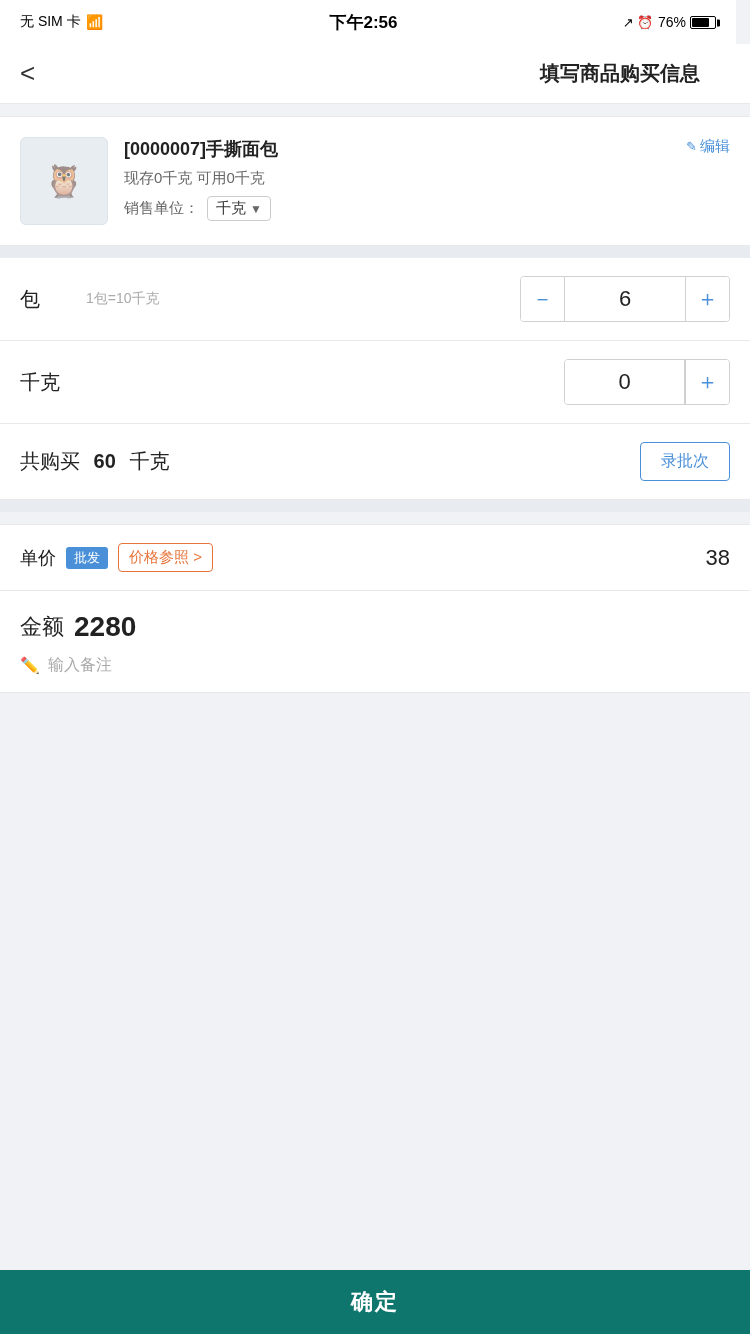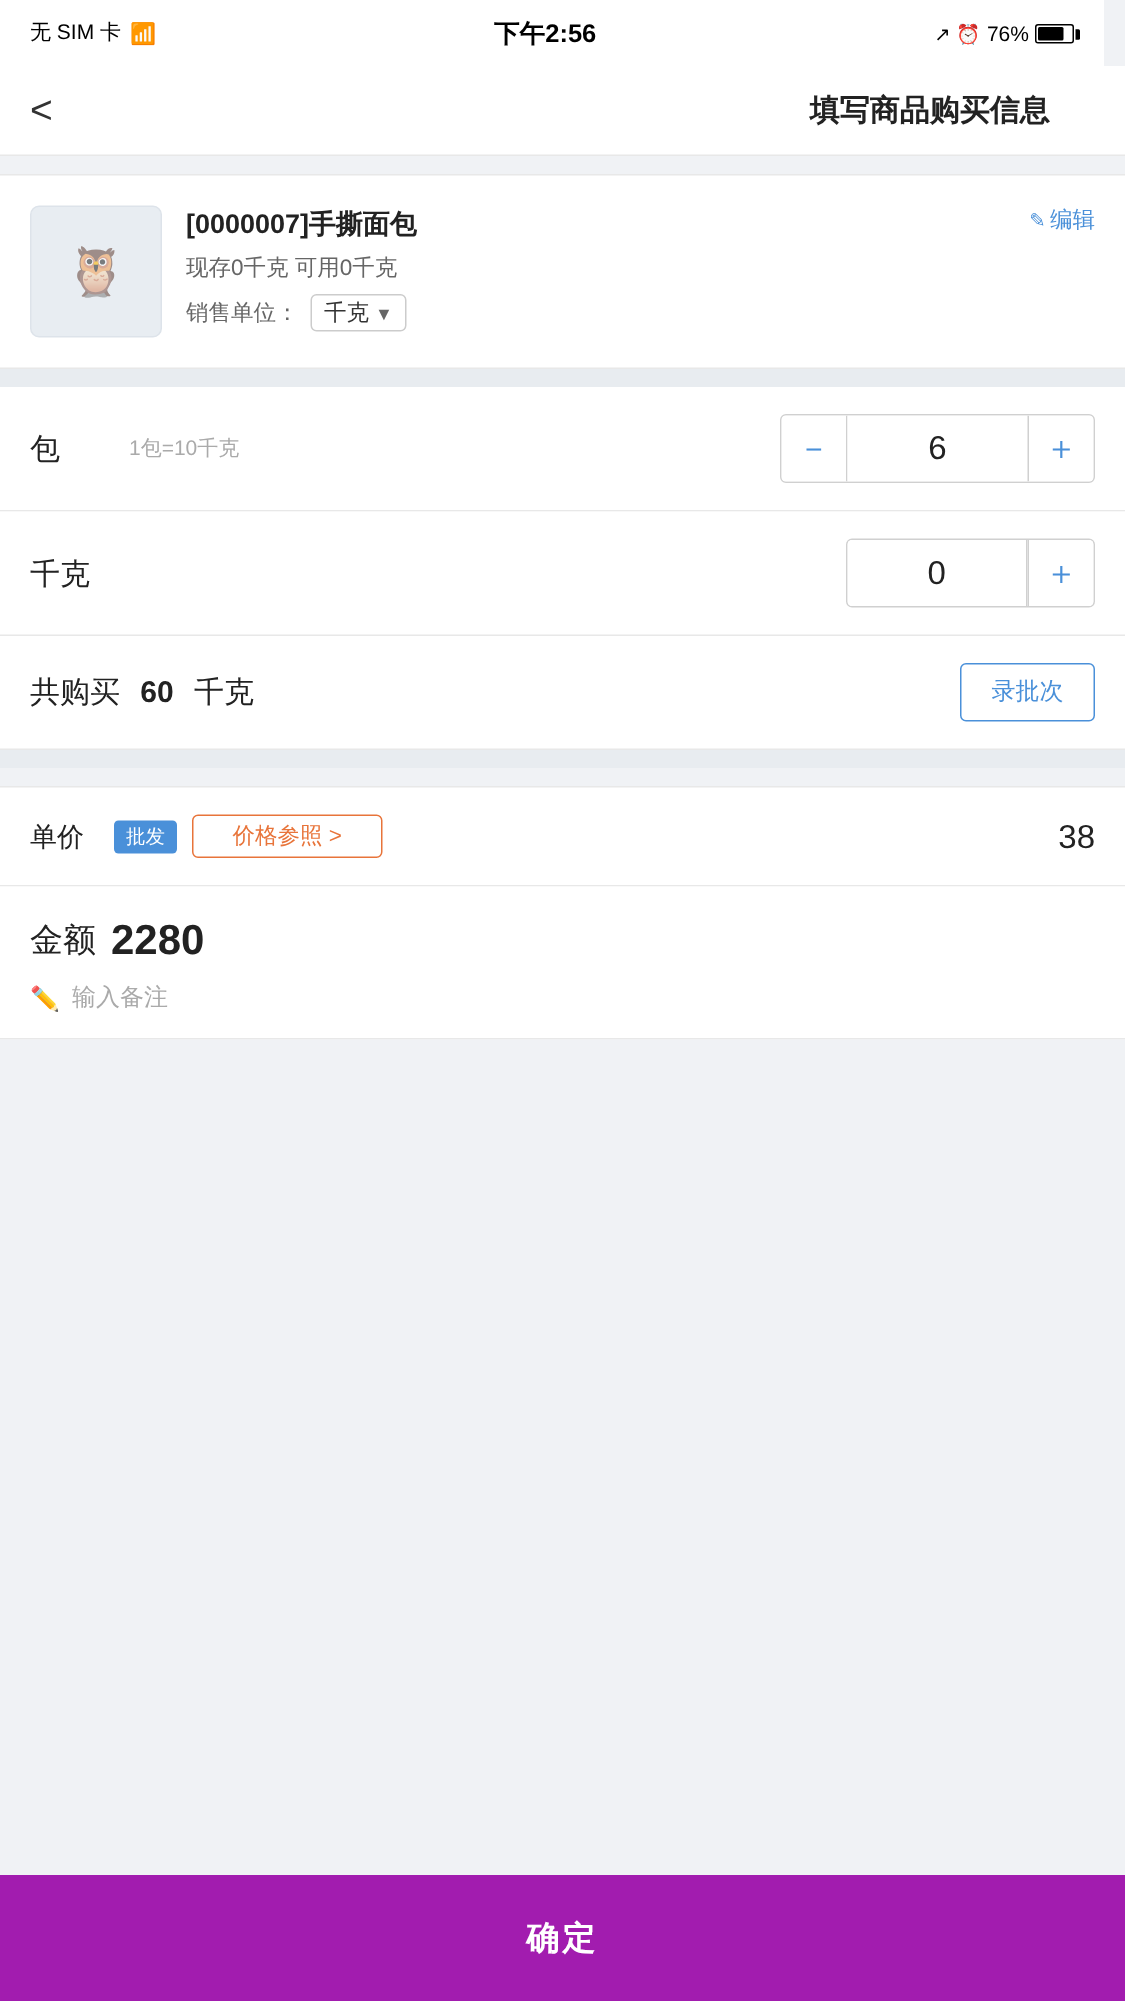--- a/index.html
+++ b/index.html
@@ -172,33 +172,33 @@
       margin-top: 12px;
       border-top: 1px solid #e8e8e8;
       border-bottom: 1px solid #e8e8e8;
     }
     .price-row {
       padding: 18px 20px;
       display: flex;
       align-items: center;
       border-bottom: 1px solid #e8e8e8;
     }
-    .price-label { font-size: 18px; color: #222; margin-right: 20px; }
+    .price-label { font-size: 18px; color: #222; margin-right: 10px; }
     .tag-pifa {
       background: #4a90d9;
       color: #fff;
       font-size: 13px;
       padding: 2px 8px;
       border-radius: 3px;
       margin-right: 10px;
     }
     .price-ref-btn {
       border: 1.5px solid #e8743a;
       border-radius: 4px;
-      padding: 4px 26px;
+      padding: 4px 10px;
       font-size: 15px;
       color: #e8743a;
       background: #fff;
       cursor: pointer;
       display: flex; align-items: center; gap: 3px;
     }
     .price-value { margin-left: auto; font-size: 22px; color: #222; font-weight: 500; }
 
     
     .amount-section {
@@ -215,22 +215,22 @@
     .main-bg {
       background: #f0f2f5;
       min-height: 300px;
     }
 
     
     .confirm-btn {
       position: fixed;
       bottom: 0; left: 0;
       width: 750px;
-      height: 84px;
-      background: #a21caf;
+      height: 64px;
+      background: #0f766e;
       color: #fff;
       font-size: 22px;
       font-weight: 600;
       border: none;
       cursor: pointer;
       display: flex; align-items: center; justify-content: center;
       letter-spacing: 2px;
     }
   </style>
 </head>

